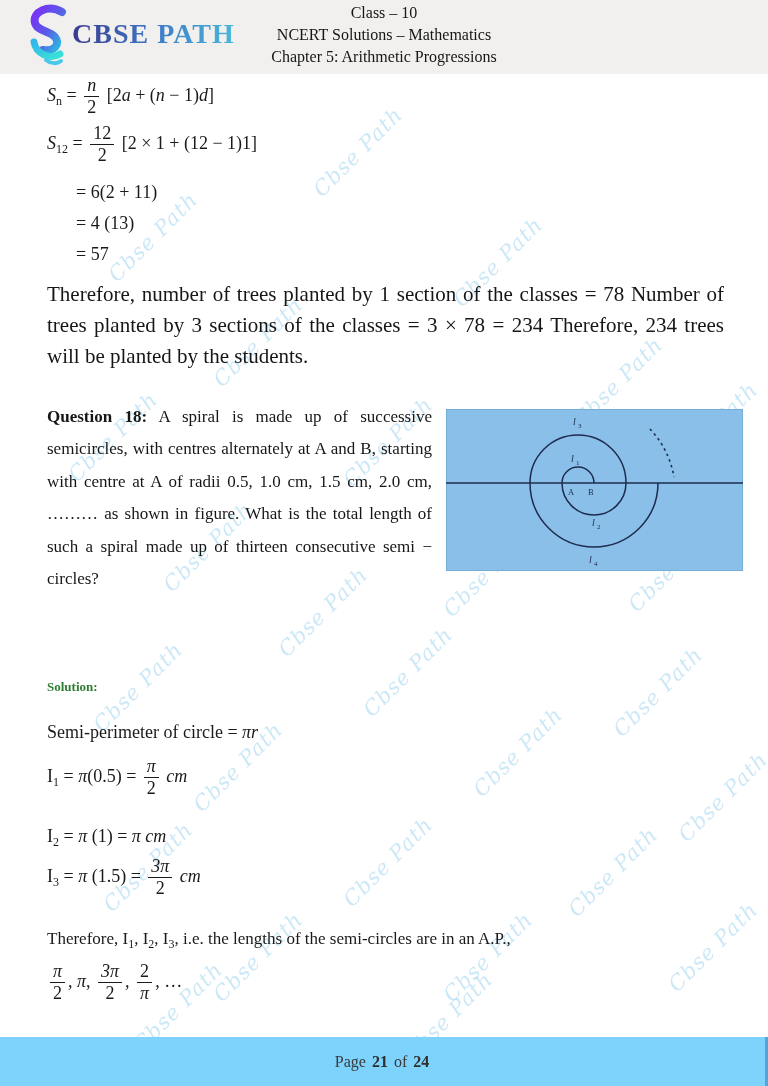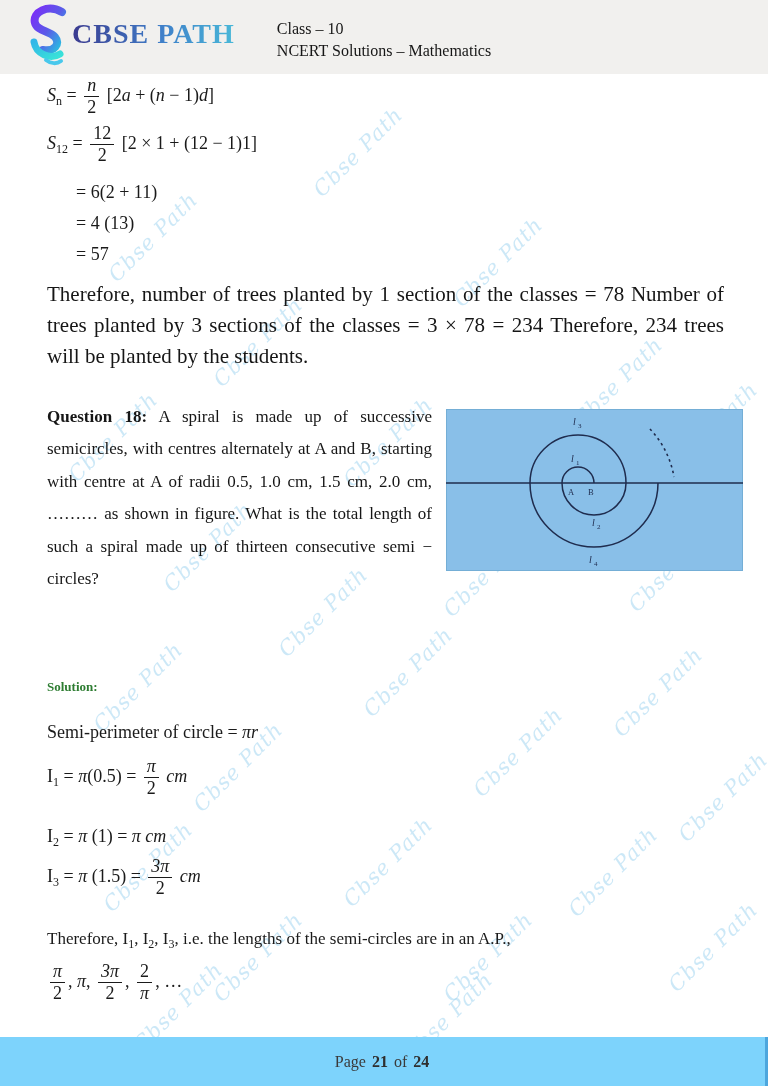--- a/index.html
+++ b/index.html
@@ -21,22 +21,22 @@
     background:#f1f0ee;z-index:2;
   }
   .logo{position:absolute;left:24px;top:4px;width:46px;height:66px;}
   .brand{
     position:absolute;left:72px;top:18px;
     font-size:28px;font-weight:bold;letter-spacing:1px;
     background:linear-gradient(90deg,#3b3a8f 0%,#3f7fc9 55%,#49b8d8 100%);
     -webkit-background-clip:text;background-clip:text;color:transparent;
   }
   .header-center{
-    position:absolute;left:50%;top:18px;transform:translateX(-50%);
-    font-size:16px;line-height:22px;color:#161616;
+    position:absolute;left:50%;top:2px;transform:translateX(-50%);
+    text-align:center;font-size:16px;line-height:22px;color:#161616;
     white-space:nowrap;
   }
   
   .blk{position:absolute;z-index:1;}
   .math{font-size:18px;color:#1a1a1a;}
   .math .rm{font-style:normal;}
   .math .it{font-style:italic;}
   .math .sub{font-size:12px;vertical-align:-4px;}
   .frac{display:inline-block;text-align:center;vertical-align:middle;line-height:1.08;margin:0 3px;}
   .frac .fn{display:block;border-bottom:1.4px solid #1a1a1a;padding:0 3px 1px;}
@@ -109,20 +109,21 @@
         </linearGradient>
       </defs>
       <path d="M38 8 C24 0 8 8 11 19 C13 27 26 27 31 33 C37 40 30 48 19 46" fill="none" stroke="url(#lg1)" stroke-width="8" stroke-linecap="round"></path>
       <path d="M10 38 C12 50 26 56 36 50" fill="none" stroke="url(#lg2)" stroke-width="7" stroke-linecap="round"></path>
       <path d="M22 56 C27 60 33 60 37 57" fill="none" stroke="#49c8ec" stroke-width="4" stroke-linecap="round"></path>
     </svg>
     <div class="brand">CBSE PATH</div>
     <div class="header-center">
       <div>Class – 10</div>
       <div>NCERT Solutions – Mathematics</div>
+      <div>Chapter 5: Arithmetic Progressions</div>
     </div>
   </div>
 
   <div class="blk math" style="left:47px;top:76px;"><span class="it">S</span><span class="sub">n</span><span class="rm"> = </span><span class="frac"><span class="fn it">n</span><span class="fd">2</span></span><span class="rm"> [2</span><span class="it">a</span><span class="rm"> + (</span><span class="it">n</span><span class="rm"> − 1)</span><span class="it">d</span><span class="rm">]</span></div>
   <div class="blk math" style="left:47px;top:124px;"><span class="it">S</span><span class="sub">12</span><span class="rm"> = </span><span class="frac"><span class="fn">12</span><span class="fd">2</span></span><span class="rm"> [2 × 1 + (12 − 1)1]</span></div>
   <div class="blk math" style="left:76px;top:182px;"><span class="rm">= 6(2 + 11)</span></div>
   <div class="blk math" style="left:76px;top:213px;"><span class="rm">= 4 (13)</span></div>
   <div class="blk math" style="left:76px;top:244px;"><span class="rm">= 57</span></div>
 
   <div class="blk para" style="left:47px;top:279px;width:677px;">Therefore, number of trees planted by 1 section of the classes = 78 Number of trees planted by 3 sections of the classes = 3 × 78 = 234 Therefore, 234 trees will be planted by the students.</div>

